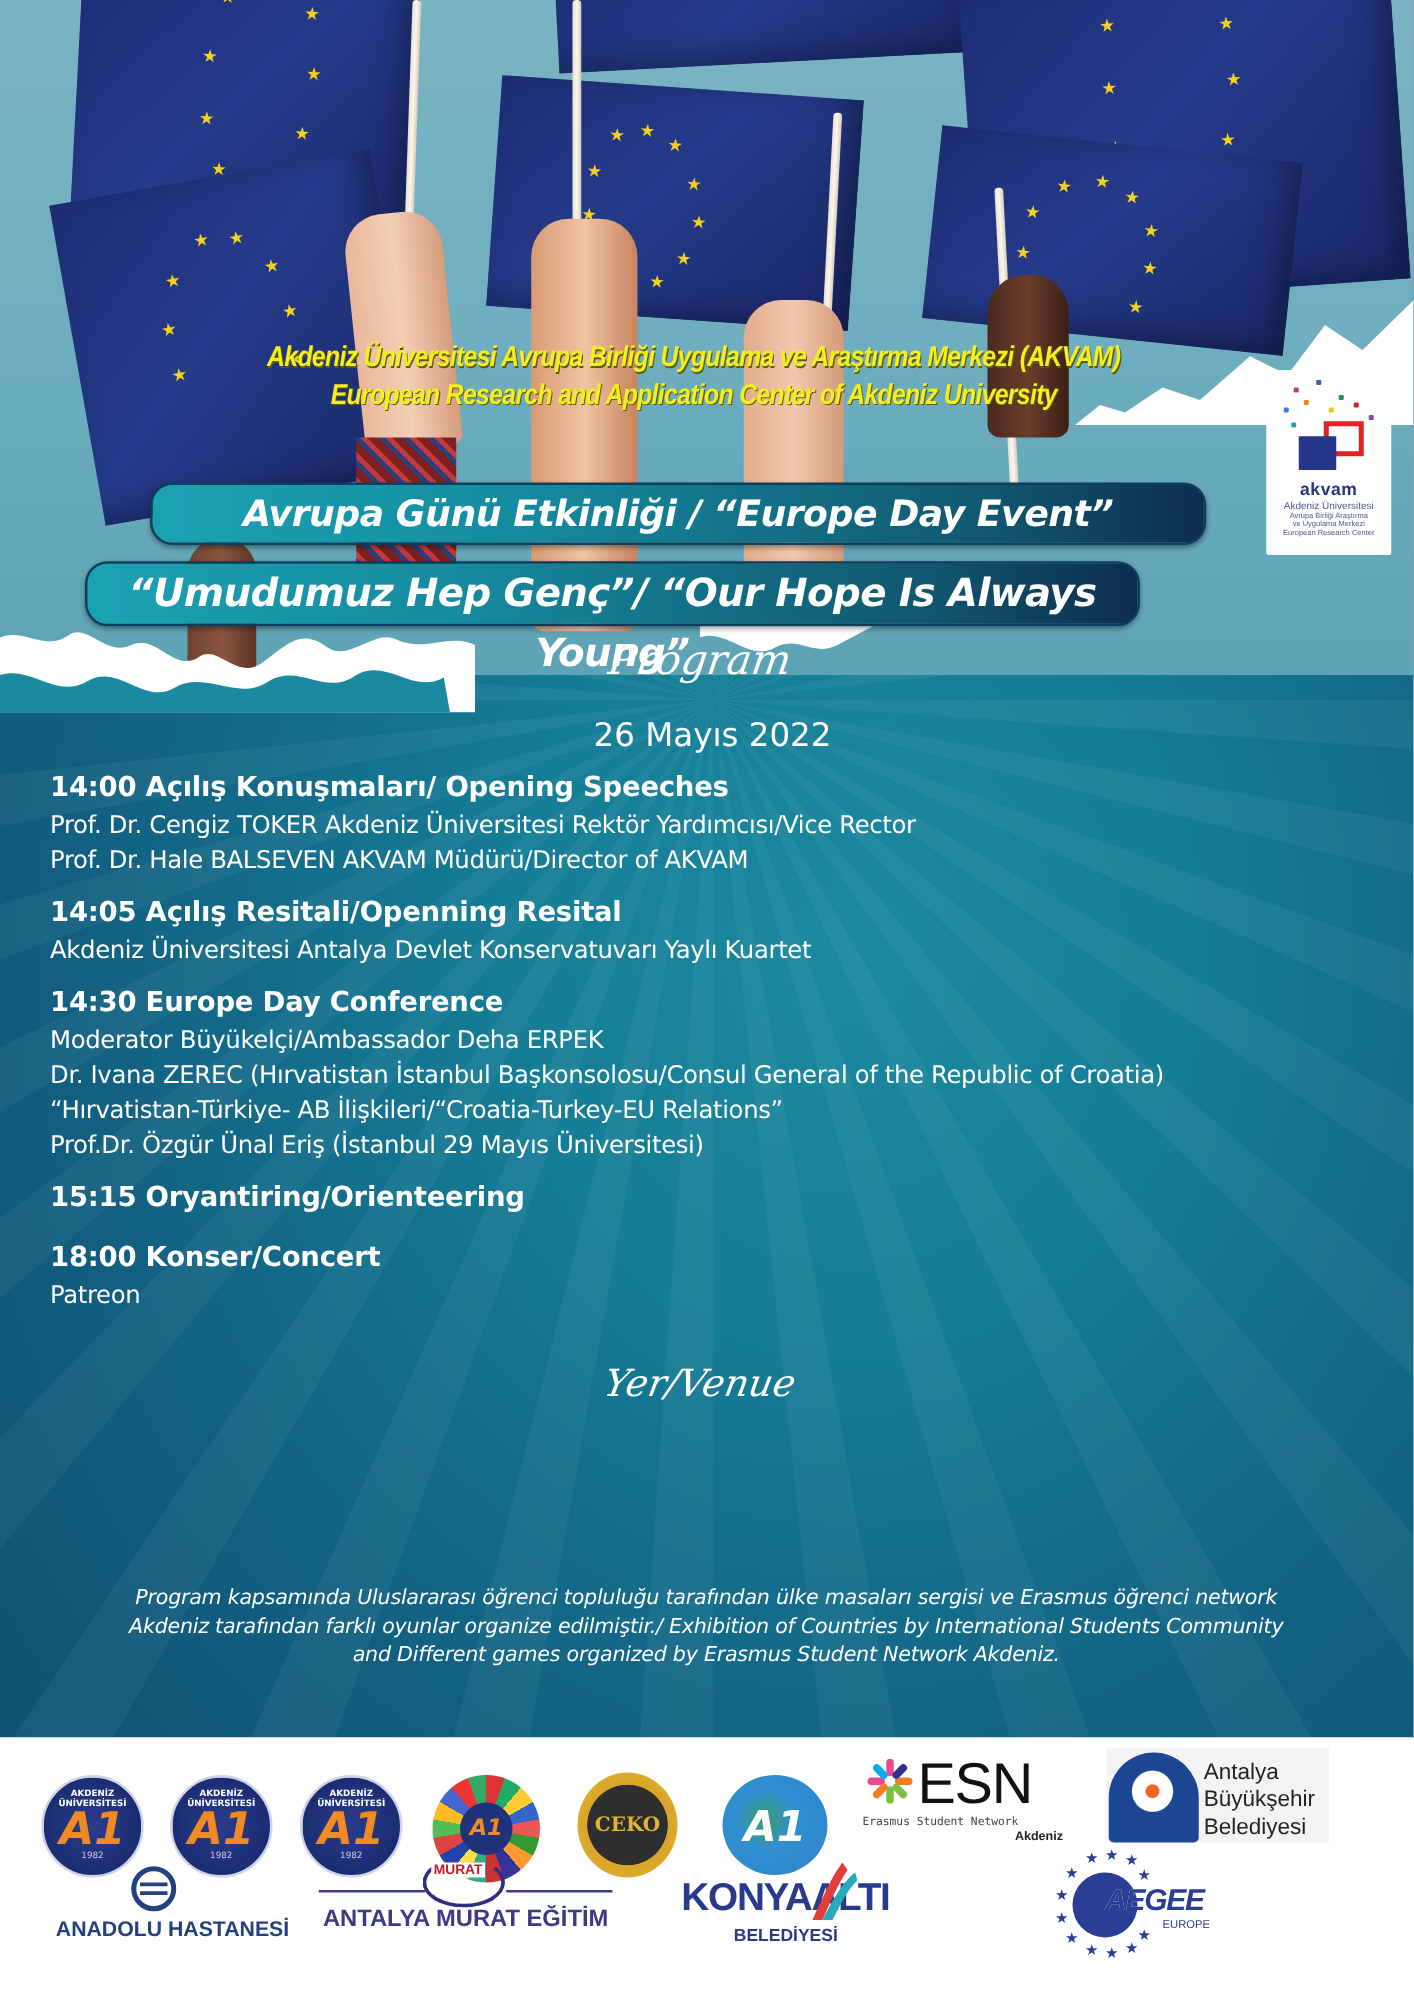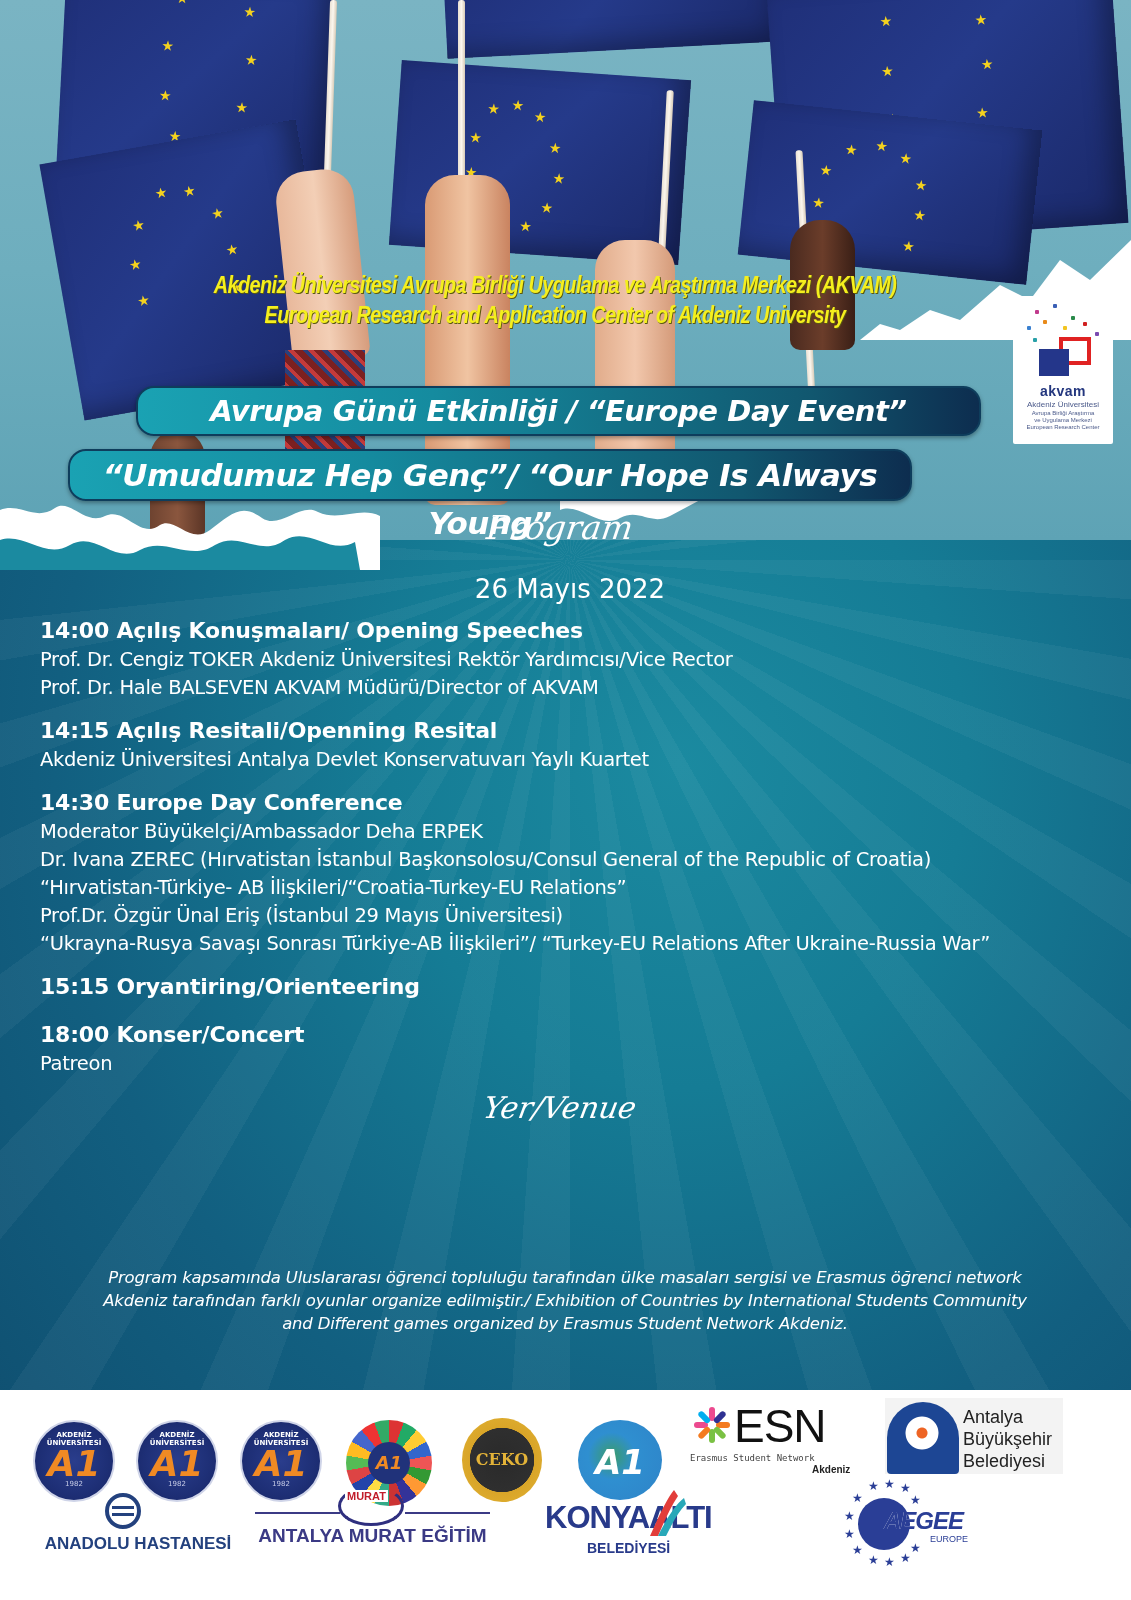--- a/index.html
+++ b/index.html
@@ -38,21 +38,21 @@
     font-weight: bold; font-size: 14px; letter-spacing: 0.5px; font-family: "Liberation Sans", sans-serif; }
   .akvam-logo .sub { position: absolute; left: 0; top: 104px; width: 100px; text-align: center; color: #4b5a8a;
     font-size: 6px; line-height: 7px; font-family: "Liberation Sans", sans-serif; }
   .akvam-logo .sub .l1 { font-size: 8px; line-height: 10px; }
   .confetti { position: absolute; width: 4px; height: 4px; border-radius: 1px; }
 
   .pill { position: absolute; border-radius: 18px; border: 2px solid #0e3d5c;
     background: linear-gradient(90deg, #1aa2b3 0%, #158b9f 35%, #11576f 80%, #0d2d4f 100%);
     box-shadow: 0 2px 4px rgba(0,0,0,0.35); color: #fff; text-align: center;
     font-family: "DejaVu Sans", sans-serif; font-weight: bold; font-style: italic; }
-  .pill1 { left: 120px; top: 386px; width: 845px; height: 50px; font-size: 29px; line-height: 46px; letter-spacing: -0.4px; margin-left: 16px; }
+  .pill1 { left: 120px; top: 386px; width: 845px; height: 50px; font-size: 29px; line-height: 46px; letter-spacing: -0.4px; }
   .pill2 { left: 68px; top: 449px; width: 844px; height: 52px; font-size: 31px; line-height: 48px; letter-spacing: -0.5px; }
 
   .script { position: absolute; text-align: center; color: #fff; font-family: "DejaVu Serif", serif; font-style: italic; }
   .program-title { left: 430px; top: 508px; width: 260px; font-size: 33px; transform: skewX(-8deg); }
   .date { position: absolute; left: 420px; top: 574px; width: 300px; text-align: center; color: #fff; font-size: 26px; }
 
   .agenda { position: absolute; left: 40px; top: 616px; width: 1080px; color: #fff; }
   .session { margin-bottom: 14px; }
   .session .head { font-weight: bold; font-size: 22px; line-height: 30px; letter-spacing: -0.2px; }
   .session .line { font-size: 19.5px; line-height: 28px; letter-spacing: -0.3px; white-space: nowrap; }
@@ -241,30 +241,29 @@
   <div class="script program-title">Program</div>
   <div class="date">26 Mayıs 2022</div>
 
   <div class="agenda">
     <div class="session">
       <div class="head">14:00 Açılış Konuşmaları/ Opening Speeches</div>
       <div class="line">Prof. Dr. Cengiz TOKER Akdeniz Üniversitesi Rektör Yardımcısı/Vice Rector</div>
       <div class="line">Prof. Dr. Hale BALSEVEN AKVAM Müdürü/Director of AKVAM</div>
     </div>
     <div class="session">
-      <div class="head">14:15 Açılış Resitali/Openning Resital</div>
+      <div class="head">14:05 Açılış Resitali/Openning Resital</div>
       <div class="line">Akdeniz Üniversitesi Antalya Devlet Konservatuvarı Yaylı Kuartet</div>
     </div>
     <div class="session">
       <div class="head">14:30 Europe Day Conference</div>
       <div class="line">Moderator Büyükelçi/Ambassador Deha ERPEK</div>
       <div class="line">Dr. Ivana ZEREC (Hırvatistan İstanbul Başkonsolosu/Consul General of the Republic of Croatia)</div>
       <div class="line">“Hırvatistan-Türkiye- AB İlişkileri/“Croatia-Turkey-EU Relations”</div>
       <div class="line">Prof.Dr. Özgür Ünal Eriş (İstanbul 29 Mayıs Üniversitesi)</div>
-      <div class="line">“Ukrayna-Rusya Savaşı Sonrası Türkiye-AB İlişkileri”/ “Turkey-EU Relations After Ukraine-Russia War”</div>
     </div>
     <div class="session" style="margin-bottom:18px;">
       <div class="head">15:15 Oryantiring/Orienteering</div>
     </div>
     <div class="session">
       <div class="head">18:00 Konser/Concert</div>
       <div class="line">Patreon</div>
     </div>
   </div>
 

